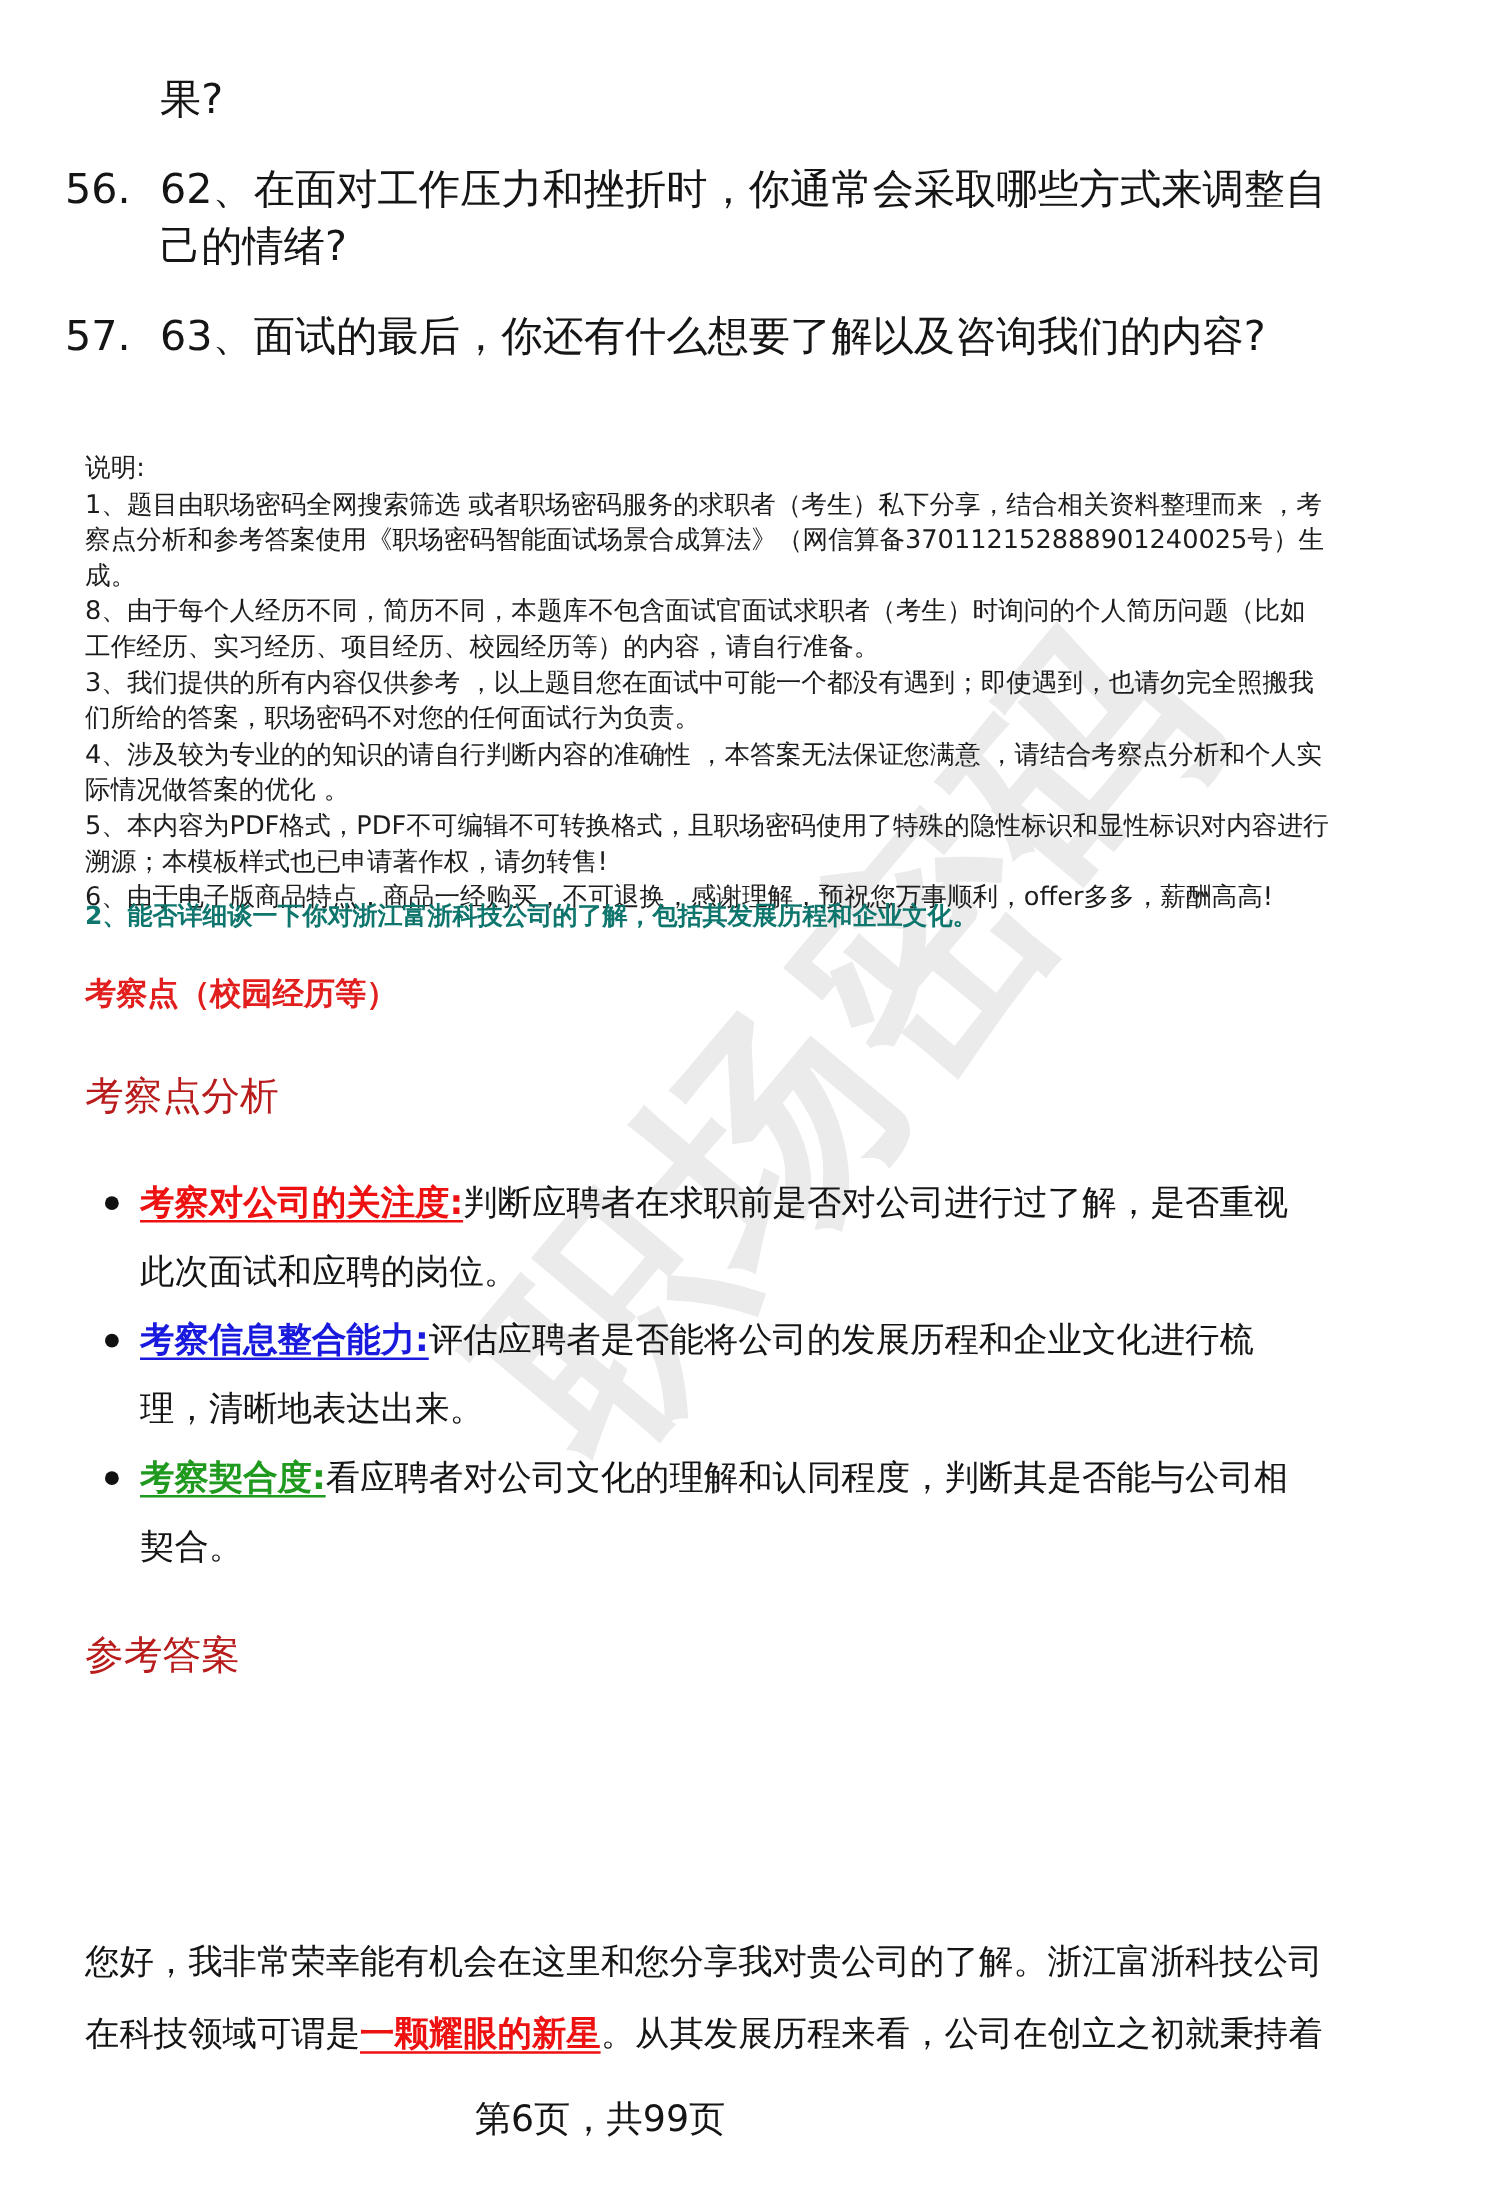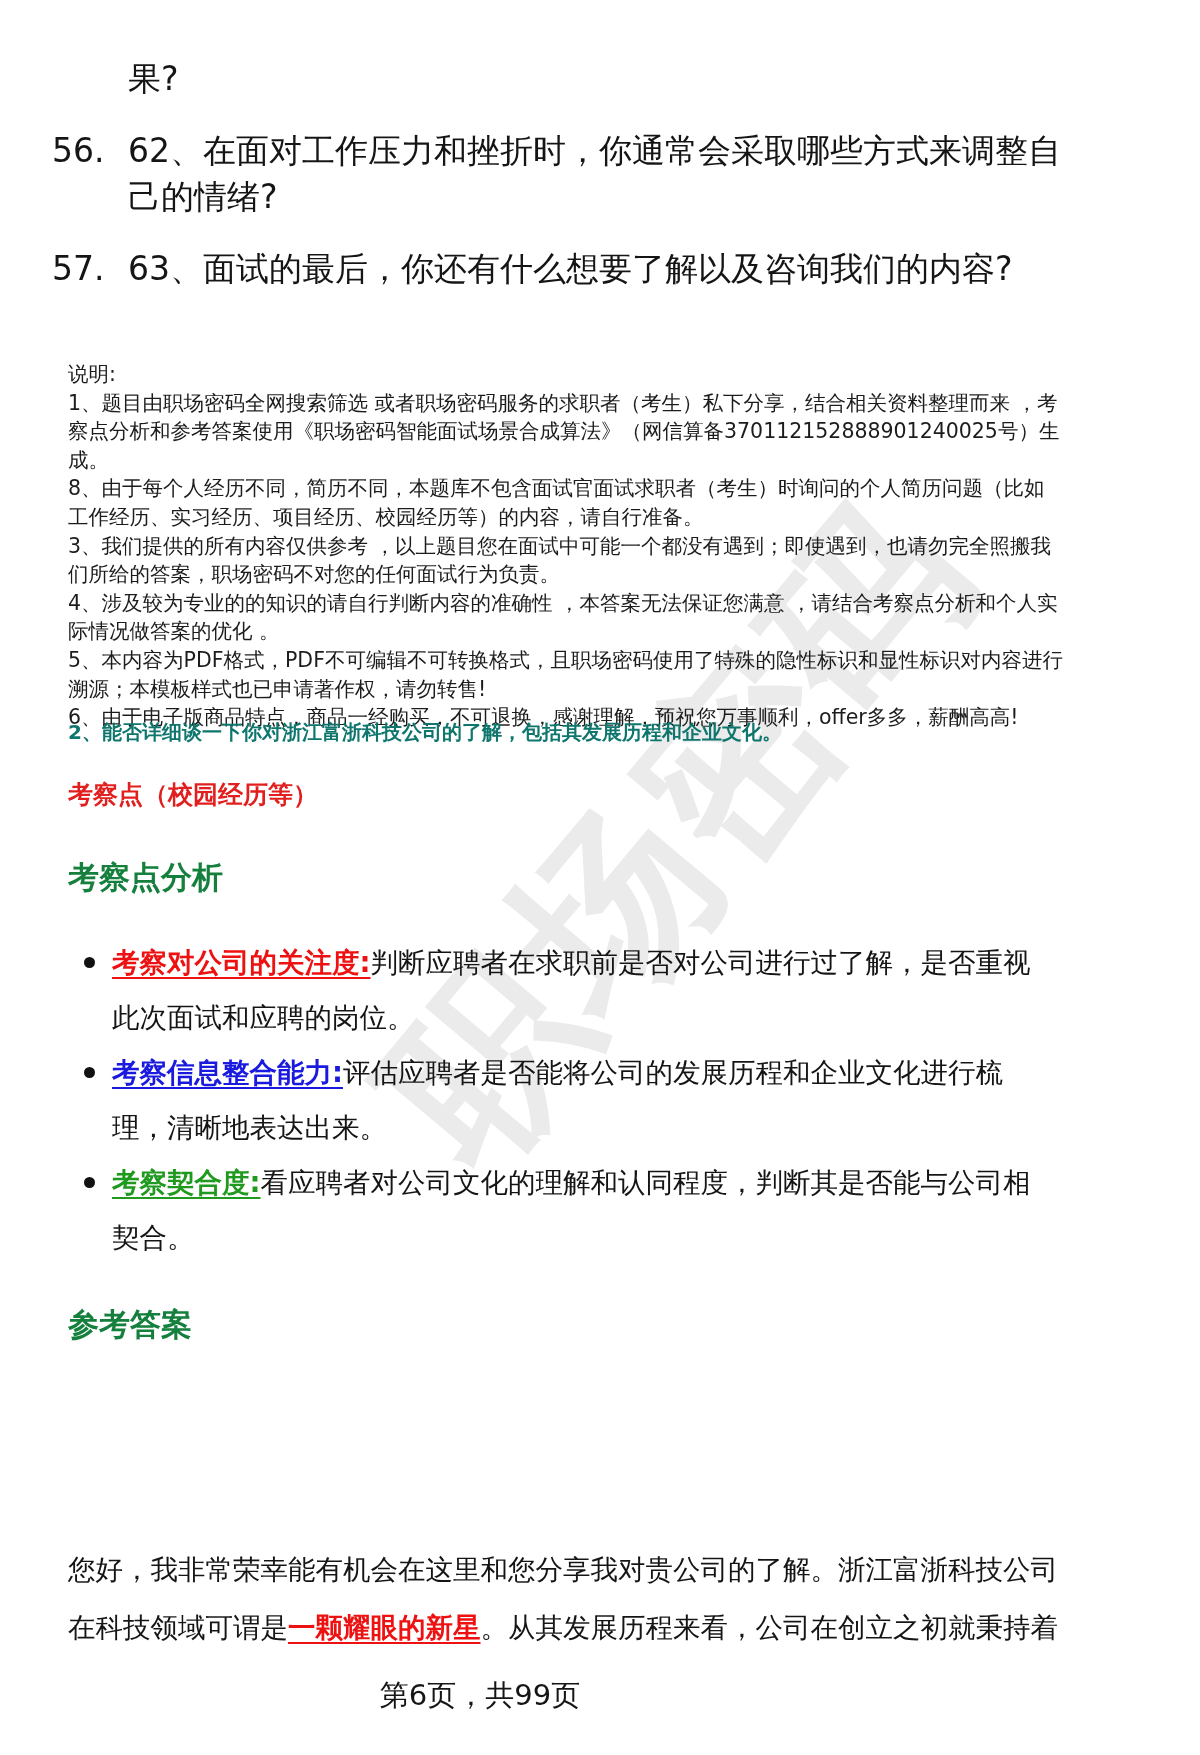--- a/index.html
+++ b/index.html
@@ -88,22 +88,22 @@
       top: 775px;
       font-size: 25px;
       font-weight: bold;
       color: #e21f1f;
       line-height: 40px;
     }
     .section-heading {
       position: absolute;
       left: 68px;
       font-size: 31px;
-      font-weight: bold;
-      color: #15803d;
+      font-weight: normal;
+      color: #b91c1c;
       line-height: 44px;
     }
     .bullets {
       position: absolute;
       left: 84px;
       top: 935px;
       width: 1060px;
       list-style: none;
       margin: 0;
       padding: 0;

